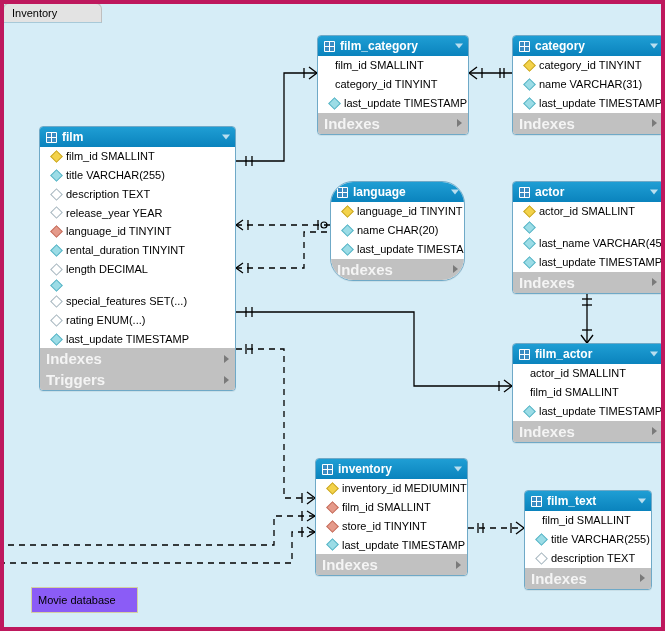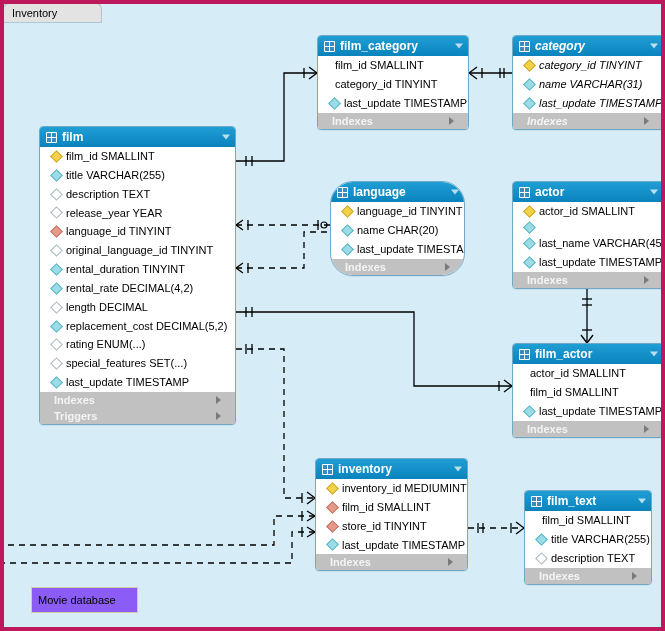--- a/index.html
+++ b/index.html
@@ -105,25 +105,25 @@
     flex-shrink: 0;
   }
   .icon.key { background: #f3d24a; border: 1px solid #caa828; }
   .icon.fk { background: #e59a8a; border: 1px solid #c67160; }
   .icon.col { background: #9bdce6; border: 1px solid #5ab5c6; }
   .icon.null { background: #fff; border: 1px solid #a6b6bf; }
   .section {
     background: #c1c1c1;
     color: #f4f4f4;
     font-weight: bold;
-    padding: 2px 14px;
+    padding: 2px 6px;
     display: flex;
     align-items: center;
     justify-content: space-between;
-    font-size: 11px;
+    font-size: 15px;
   }
   .section .tri2 {
     width: 0; height: 0;
     border-top: 4px solid transparent;
     border-bottom: 4px solid transparent;
     border-left: 5px solid #7a7a7a;
   }
 </style>
 </head>
 <body>
@@ -214,46 +214,37 @@
           </div>
           <div class="row">
             <span class="icon null"></span>
             <span>release_year YEAR</span>
           </div>
           <div class="row">
             <span class="icon fk"></span>
             <span>language_id TINYINT</span>
           </div>
           <div class="row">
-            <span class="icon null"></span>
-            <span>original_language_id TINYINT</span>
-          </div>
-          <div class="row">
             <span class="icon col"></span>
             <span>rental_duration TINYINT</span>
           </div>
           <div class="row">
-            <span class="icon col"></span>
-            <span>rental_rate DECIMAL(4,2)</span>
-          </div>
-          <div class="row">
             <span class="icon null"></span>
             <span>length DECIMAL</span>
           </div>
           <div class="row">
             <span class="icon col"></span>
-            <span>replacement_cost DECIMAL(5,2)</span>
+          </div>
+          <div class="row">
+            <span class="icon null"></span>
+            <span>special_features SET(...)</span>
           </div>
           <div class="row">
             <span class="icon null"></span>
             <span>rating ENUM(...)</span>
-          </div>
-          <div class="row">
-            <span class="icon null"></span>
-            <span>special_features SET(...)</span>
           </div>
           <div class="row">
             <span class="icon col"></span>
             <span>last_update TIMESTAMP</span>
           </div>
         </div>
         <div class="section">
           <span>Indexes</span>
           <span class="tri2"></span>
         </div>
@@ -285,21 +276,21 @@
           <div class="row">
             <span class="icon col"></span>
             <span>last_update TIMESTAMP</span>
           </div>
         </div>
         <div class="section">
           <span>Indexes</span>
           <span class="tri2"></span>
         </div>
       </div>
-      <div class="table" style="left: 508px; top: 31px; width: 152px; font-style: italic;">
+      <div class="table" style="left: 508px; top: 31px; width: 152px;">
         <div class="table-header">
           <span class="grid-icon">
             <span></span>
             <span></span>
             <span></span>
             <span></span>
           </span>
           <span>category</span>
           <span class="tri"></span>
         </div>

